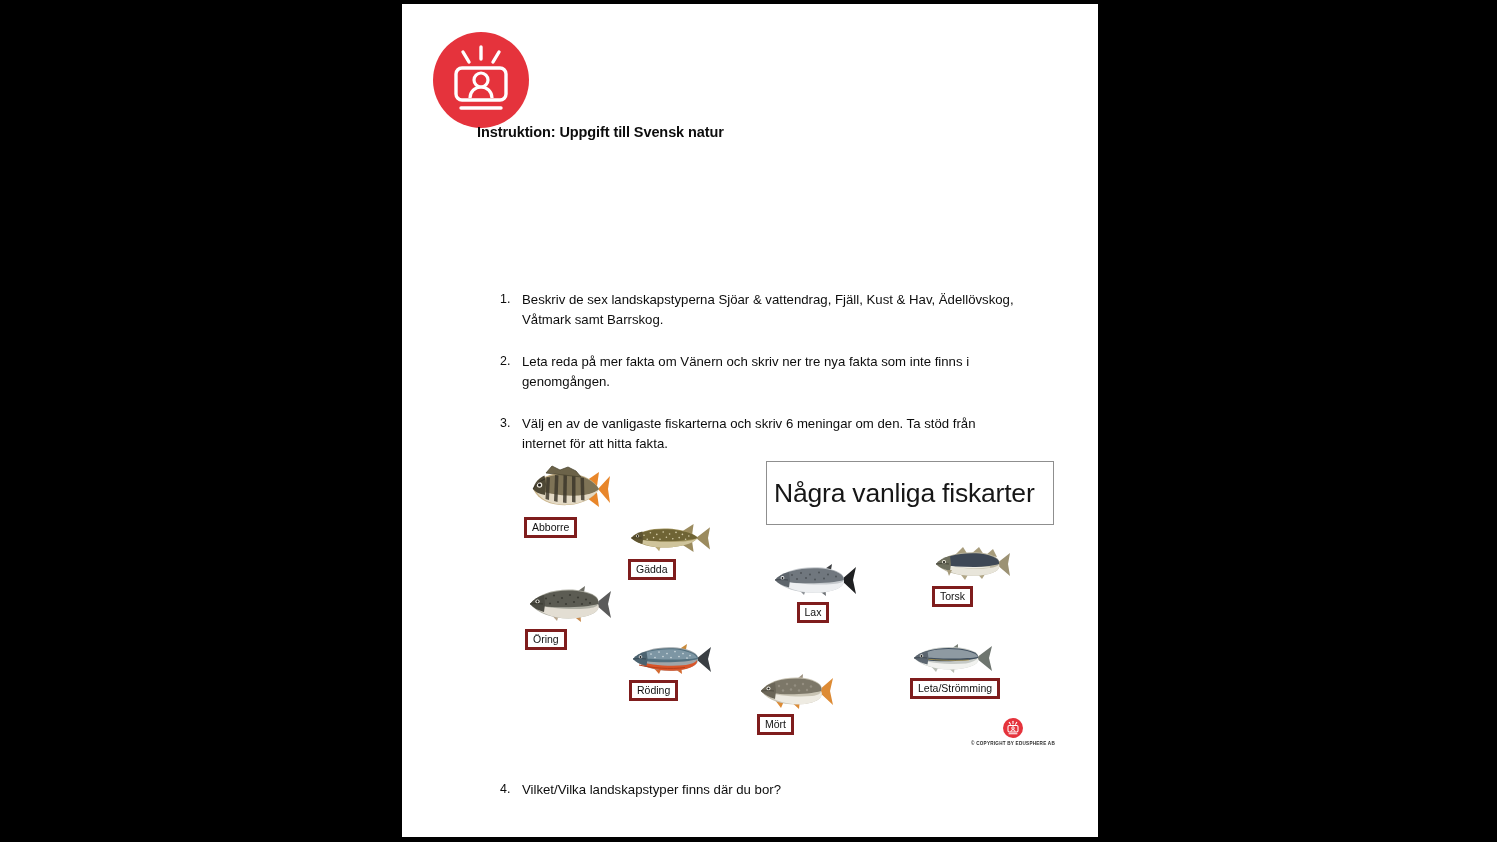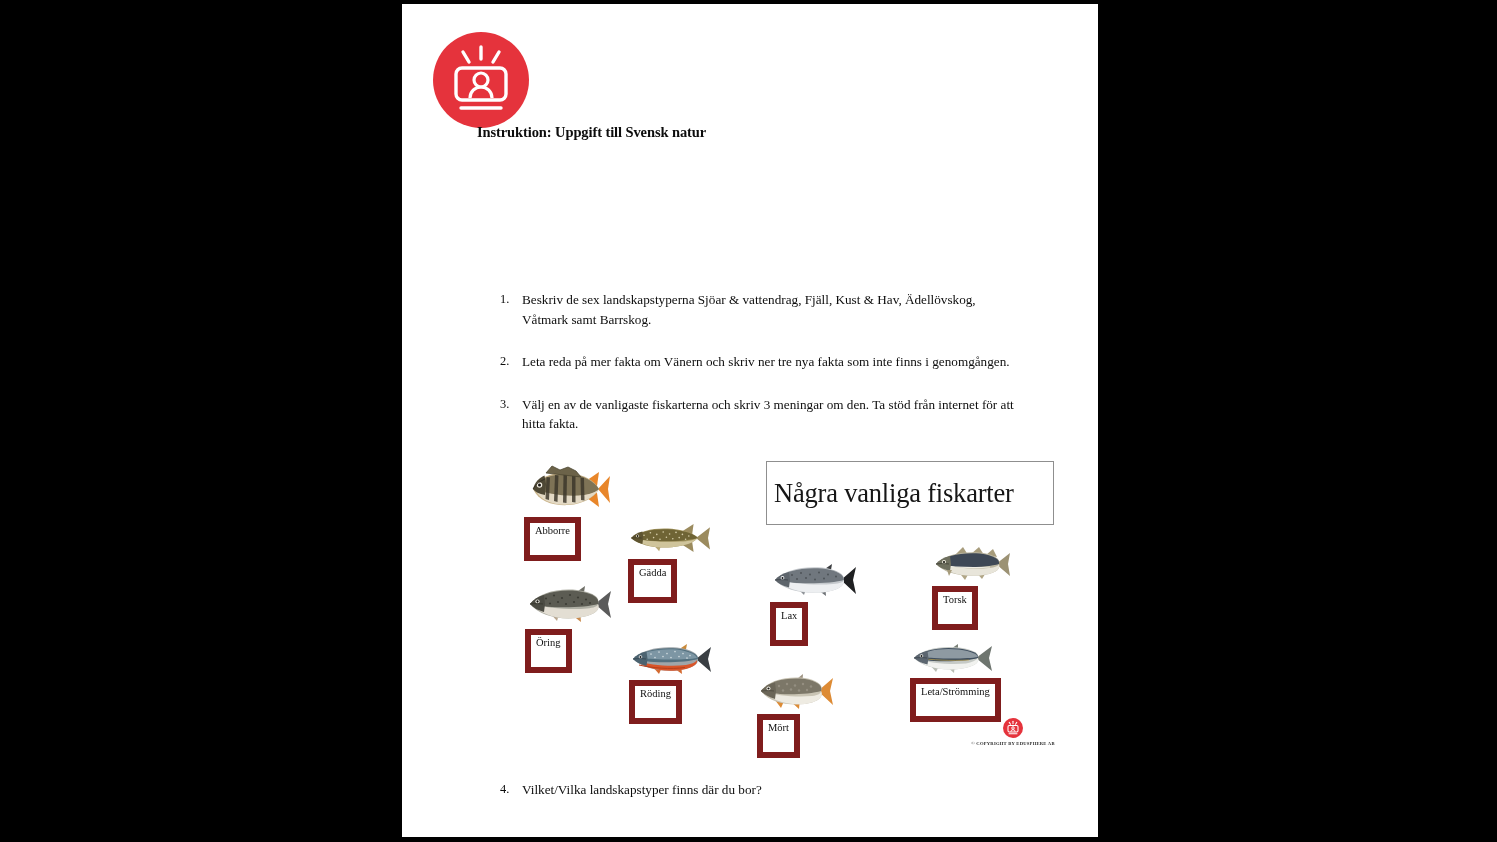--- a/index.html
+++ b/index.html
@@ -11,21 +11,20 @@
     width: 1497px;
     height: 842px;
     overflow: hidden;
     font-family: "Liberation Sans", sans-serif;
   }
   #viewport {
     position: relative;
     width: 1497px;
     height: 842px;
     background: #000000;
-    font-family: Liberation Serif, serif;
   }
   
   #page {
     position: absolute;
     left: 402px;
     top: 4px;
     width: 696px;
     height: 833px;
     background: #ffffff;
   }
@@ -113,25 +112,25 @@
     width: 696px;
     height: 833px;
     pointer-events: none;
   }
   .fish-entry {
     position: absolute;
   }
   .fish-img { display: block; }
   .fish-label {
     display: inline-block;
-    border: 6px solid #7f1d1d;
+    border: 3px solid #7f1d1d;
     background: #ffffff;
     font-size: 10.5px;
     color: #111111;
-    padding: 1px 5px 18px 5px;
+    padding: 1px 5px 1px 5px;
     line-height: 13px;
     white-space: nowrap;
   }
   .fish-label-wrap { margin-top: 3px; }
 
   
   #figure-title-box {
     position: absolute;
     left: 364px;
     top: 457px;
@@ -206,21 +205,21 @@
       <div class="task-item">
         <span class="task-num">1.</span>
         <span class="task-text">Beskriv de sex landskapstyperna Sjöar &amp; vattendrag, Fjäll, Kust &amp; Hav, Ädellövskog, Våtmark samt Barrskog.</span>
       </div>
       <div class="task-item">
         <span class="task-num">2.</span>
         <span class="task-text">Leta reda på mer fakta om Vänern och skriv ner tre nya fakta som inte finns i genomgången.</span>
       </div>
       <div class="task-item">
         <span class="task-num">3.</span>
-        <span class="task-text">Välj en av de vanligaste fiskarterna och skriv 3 meningar om den. Ta stöd från internet för att hitta fakta.</span>
+        <span class="task-text">Välj en av de vanligaste fiskarterna och skriv 6 meningar om den. Ta stöd från internet för att hitta fakta.</span>
       </div>
     </div>
 
     <div id="fish-figure">
 
       <div id="figure-title-box">
         <span id="figure-title-text">Några vanliga fiskarter</span>
       </div>
 
       <div class="fish-entry" style="left:122px; top:460px;">
@@ -338,21 +337,21 @@
             <circle cx="54" cy="36" r="1.8"></circle>
               <circle cx="72" cy="34" r="1.8"></circle>
               <circle cx="90" cy="37" r="1.8"></circle>
             <circle cx="108" cy="35" r="1.8"></circle>
           </g>
           <path d="M10 38 C16 30 26 25 38 22 L40 38 L38 53 C24 49 15 44 10 38 Z" fill="#5E656C"></path>
           <circle cx="25" cy="34" r="3.8" fill="#F2F3F4"></circle>
           <circle cx="25" cy="34" r="2" fill="#131517"></circle>
           <path d="M10 38 C18 37 28 37 36 38" fill="none" stroke="#3A3F44" stroke-width="1.5"></path>
         </svg>
-        <div class="fish-label-wrap" style="text-align:left; width:86px;">
+        <div class="fish-label-wrap" style="text-align:center; width:86px;">
           <span class="fish-label">Lax</span>
         </div>
       </div>
 
       <div class="fish-entry" style="left:530px; top:541px;">
         <svg class="fish-img" width="78" height="38" viewBox="0 0 156 76" aria-hidden="true">
           <path d="M128 38 L156 16 L152 38 L156 62 Z" fill="#9C9274"></path>
           <path d="M46 20 L62 4 L72 20 Z" fill="#A79C7C"></path>
           <path d="M78 18 L94 4 L104 20 Z" fill="#A79C7C"></path>
           <path d="M108 20 L122 8 L130 24 Z" fill="#A79C7C"></path>

